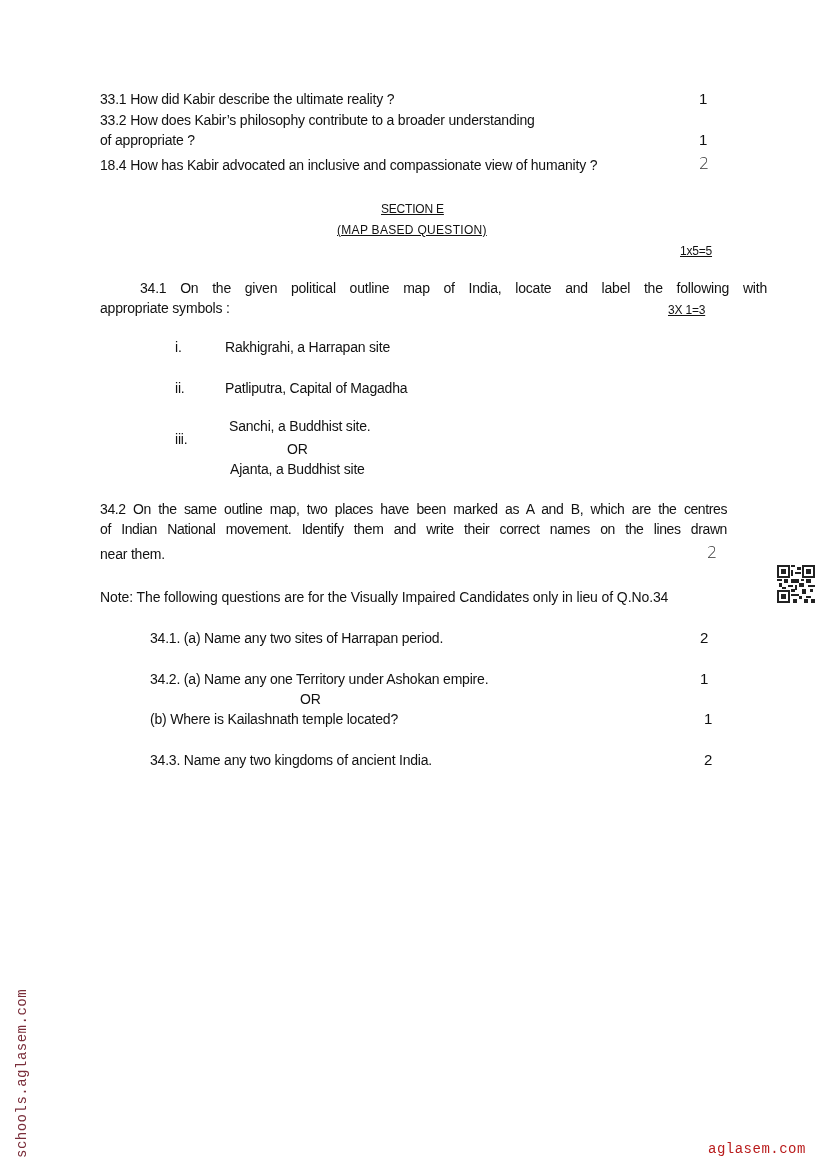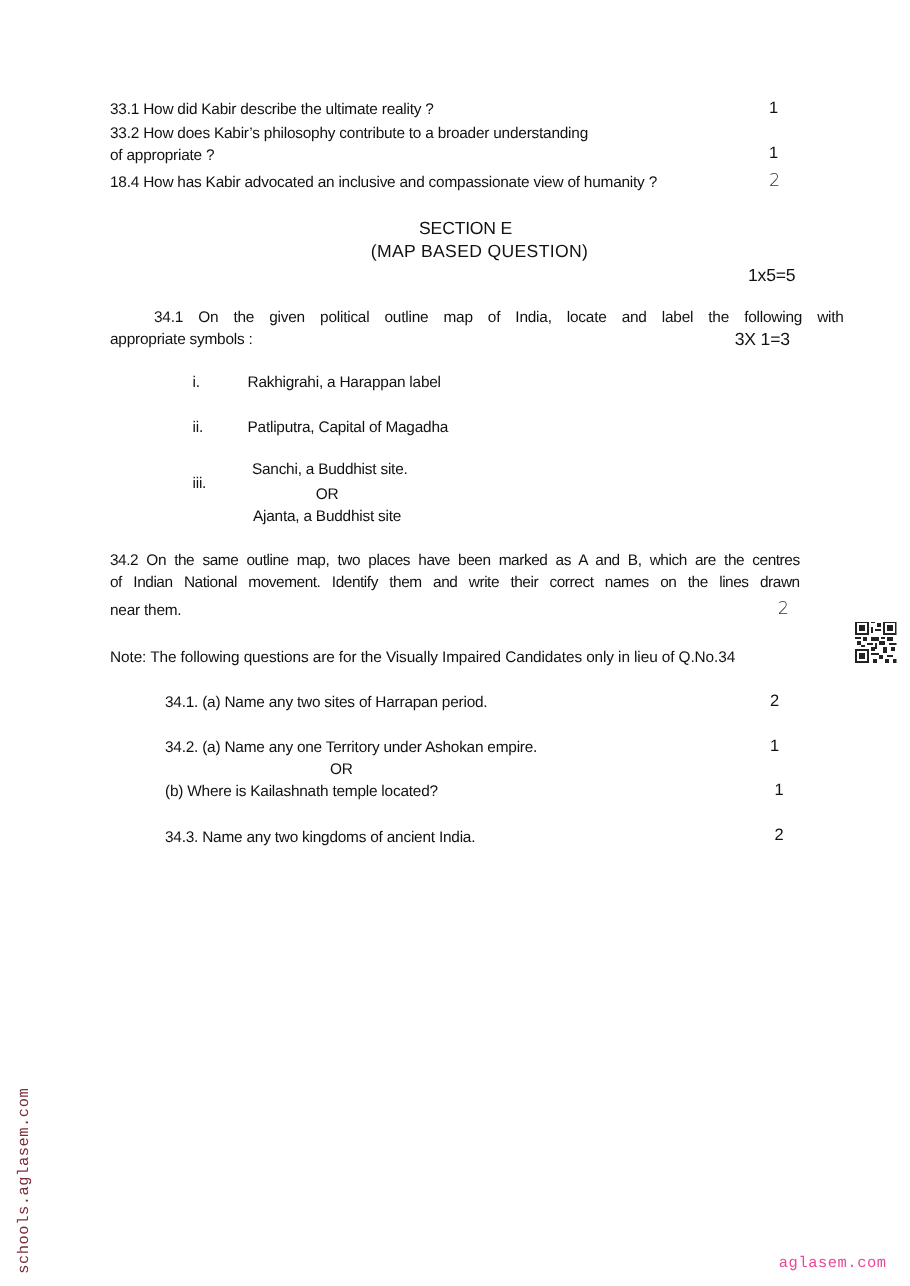--- a/index.html
+++ b/index.html
@@ -1,26 +1,26 @@
 <!DOCTYPE html>
 <html><head>
   <meta charset="utf-8">
   <style>
     html, body { margin: 0; padding: 0; }
     body { width: 827px; height: 1169px; background: #ffffff; position: relative; overflow: hidden;
       font-family: "Liberation Sans", sans-serif; color: #111; }
     .t { position: absolute; font-size: 14px; line-height: 18px; white-space: nowrap; letter-spacing: -0.2px; }
     .m { position: absolute; font-size: 15px; line-height: 18px; }
     .light { font-family: "DejaVu Sans", sans-serif; font-weight: 300; font-size: 16px; color: #333; }
-    .small { font-size: 16px; }
+    .small { font-size: 12px; text-decoration: underline; }
     .justify { position: absolute; left: 100px; width: 627px; font-size: 14px; line-height: 20px; text-align: justify; text-align-last: justify; letter-spacing: -0.2px; }
     .qr { position: absolute; left: 777px; top: 565px; width: 38px; height: 38px; }
     .side-wm { position: absolute; left: 14px; top: 1158px; transform-origin: left top; transform: rotate(-90deg);
       font-family: "Liberation Mono", monospace; font-size: 14px; color: #7a2e3a; white-space: nowrap; letter-spacing: 0.5px; }
-    .foot-wm { position: absolute; left: 708px; top: 1141px; font-family: "Liberation Mono", monospace; font-size: 14px; color: #ec4899; letter-spacing: 0.5px; }
+    .foot-wm { position: absolute; left: 708px; top: 1141px; font-family: "Liberation Mono", monospace; font-size: 14px; color: #b91c1c; letter-spacing: 0.5px; }
   </style>
 </head>
 <body>
 
 <div>
   <div class="t" style="left:100px; top:90px;">33.1 How did Kabir describe the ultimate reality ?</div>
   <div class="m" style="left:699px; top:90px;">1</div>
 
   <div class="t" style="left:100px; top:111px;">33.2 How does Kabir’s philosophy contribute to a broader understanding</div>
   <div class="t" style="left:100px; top:131px;">of appropriate ?</div>
@@ -35,21 +35,21 @@
   <div class="t small" style="left:337px; top:221px; letter-spacing:0.3px;">(MAP BASED QUESTION)</div>
   <div class="t small" style="left:680px; top:242px;">1x5=5</div>
 </div>
 
 <div>
   <div class="justify" style="top:278px;margin-left:40px;">34.1 On the given political outline map of India, locate and label the following with</div>
   <div class="t" style="left:100px; top:299px;">appropriate symbols :</div>
   <div class="t small" style="left:668px; top:301px;">3X 1=3</div>
 
   <div class="t" style="left:175px; top:338px;">i.</div>
-  <div class="t" style="left:225px; top:338px;">Rakhigrahi, a Harappan label</div>
+  <div class="t" style="left:225px; top:338px;">Rakhigrahi, a Harrapan site</div>
 
   <div class="t" style="left:175px; top:379px;">ii.</div>
   <div class="t" style="left:225px; top:379px;">Patliputra, Capital of Magadha</div>
 
   <div class="t" style="left:175px; top:420px;margin-top:10px;">iii.</div>
   <div class="t" style="left:229px; top:417px;">Sanchi, a Buddhist site.</div>
   <div class="t" style="left:287px; top:440px;">OR</div>
   <div class="t" style="left:230px; top:460px;">Ajanta, a Buddhist site</div>
 </div>
 

